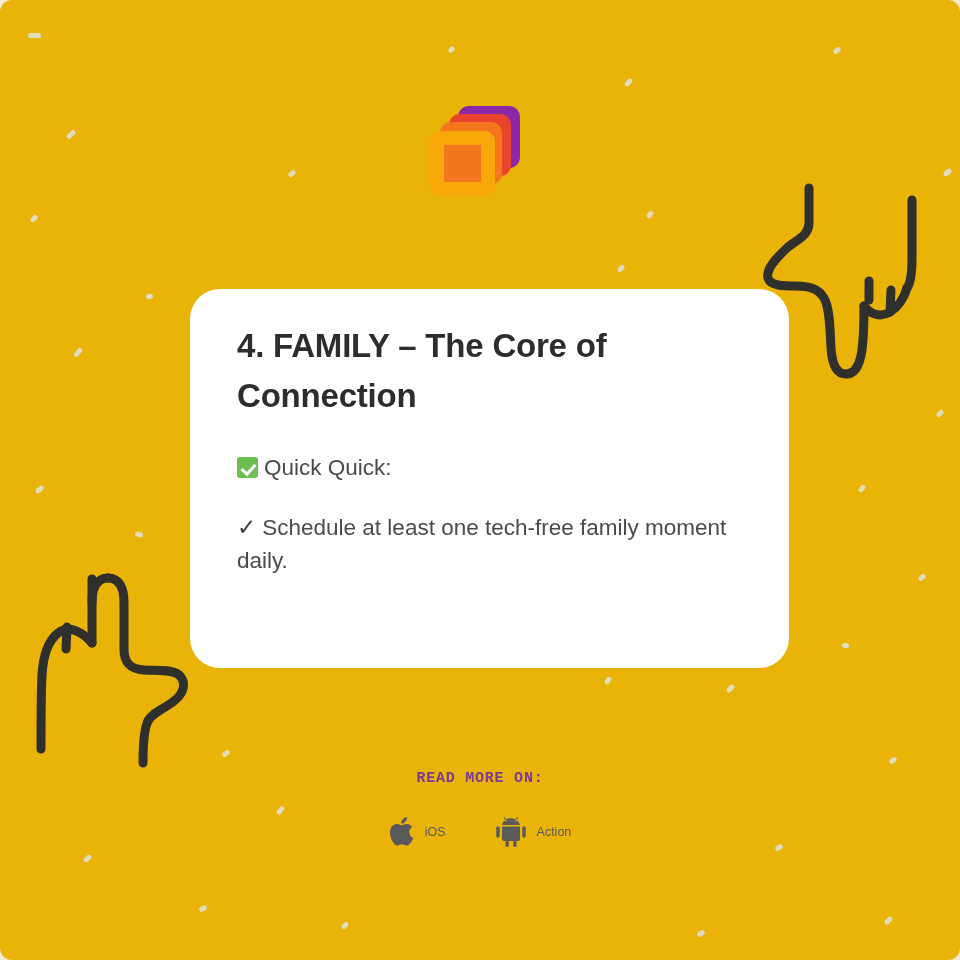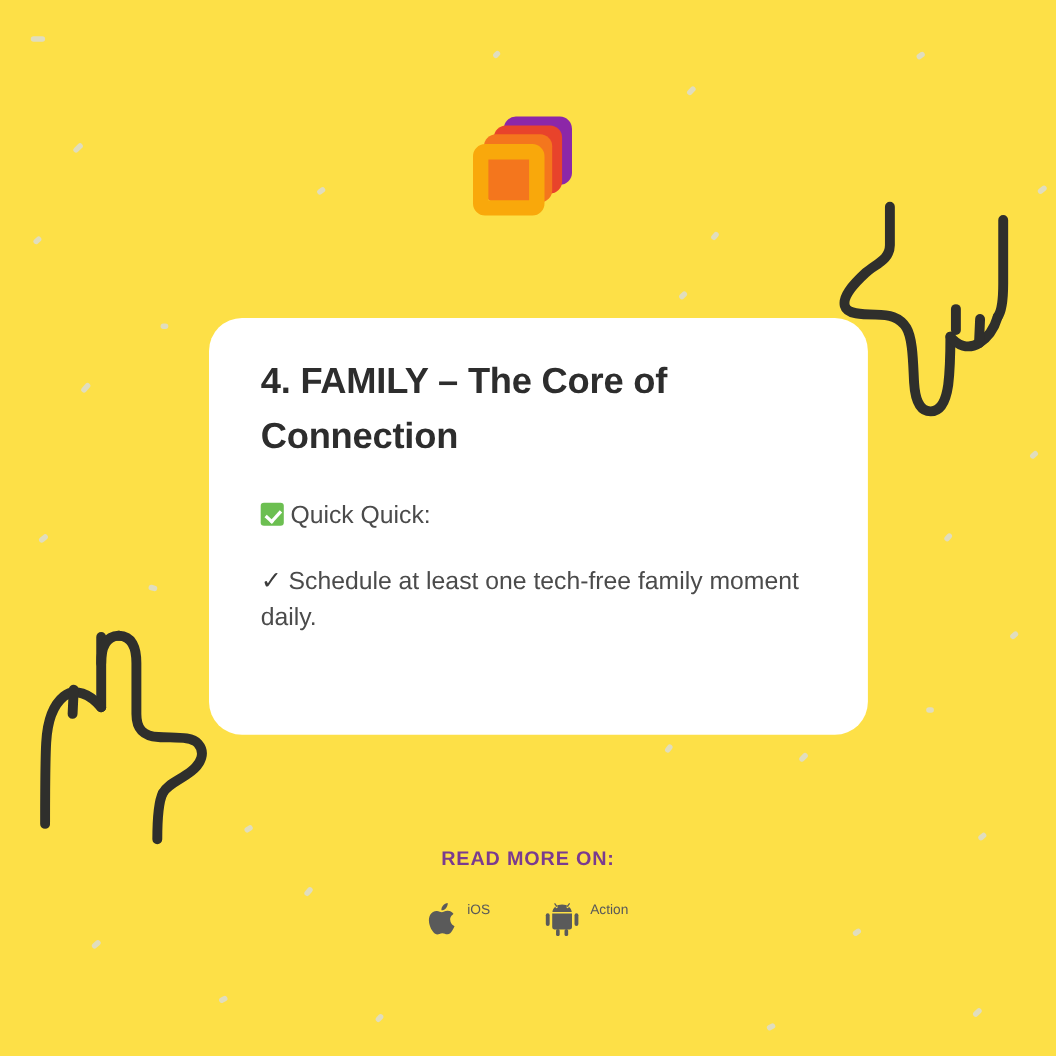--- a/index.html
+++ b/index.html
@@ -12,22 +12,23 @@
     height: 960px;
     overflow: hidden;
     font-family: "Liberation Sans", "DejaVu Sans", sans-serif;
     background: #f0edd2;
   }
 
   #stage {
     position: relative;
     width: 960px;
     height: 960px;
-    background: #fde047;
+    background: #eab308;
     overflow: hidden;
+    border-radius: 12px;
   }
 
   
   #speck-layer {
     position: absolute;
     inset: 0;
     pointer-events: none;
   }
   .speck {
     position: absolute;
@@ -171,25 +172,26 @@
 
   
   #footer-block {
     position: absolute;
     top: 770px;
     left: 0;
     width: 960px;
     text-align: center;
   }
   #read-more-label {
-    font-size: 18px;
+    font-size: 15px;
     font-weight: bold;
     color: #7a3b8f;
     letter-spacing: 0.75px;
     margin: 0 0 29px 0;
+    font-family: Liberation Mono, monospace;
   }
   #wordmark {
     font-size: 30px;
     color: #2b2b2b;
     margin: 0 0 24px 0;
     letter-spacing: -0.3px;
   }
   #wordmark-name { font-weight: bold; }
   #wordmark-dot {
     color: #7a2f8f;
@@ -200,21 +202,21 @@
   #wordmark-tld { font-weight: normal; color: #2b2b2b; }
 
   #store-row {
     display: flex;
     justify-content: center;
     align-items: center;
     gap: 48px;
   }
   .store-badge {
     display: flex;
-    align-items: flex-start;
+    align-items: center;
     gap: 9px;
   }
   .store-badge svg { display: block; }
   .store-label {
     font-size: 12.5px;
     color: #595959;
   }
 </style>
 </head>
 <body>

